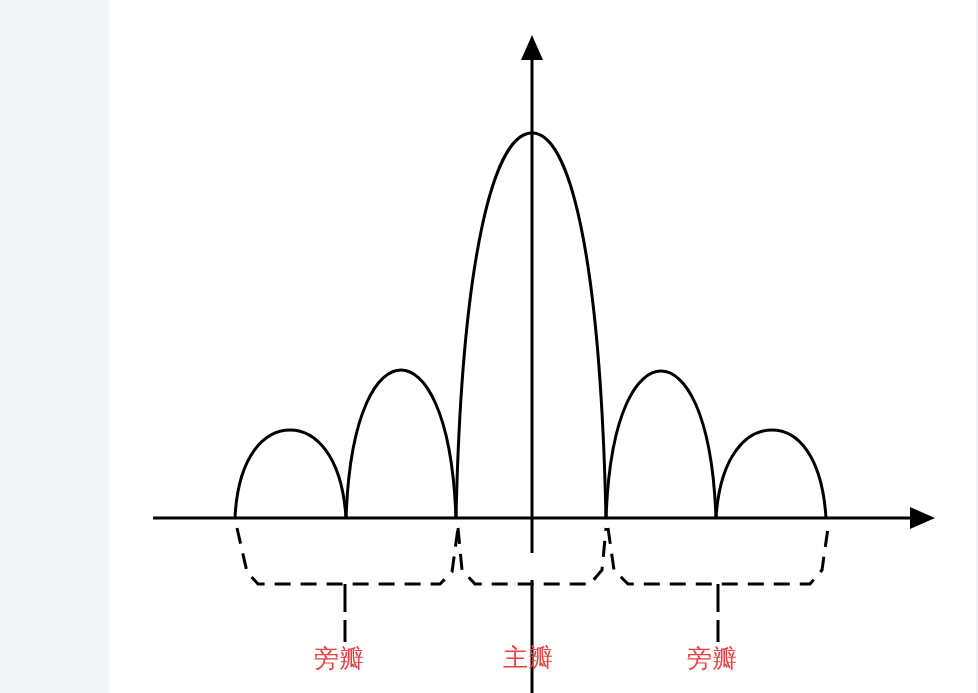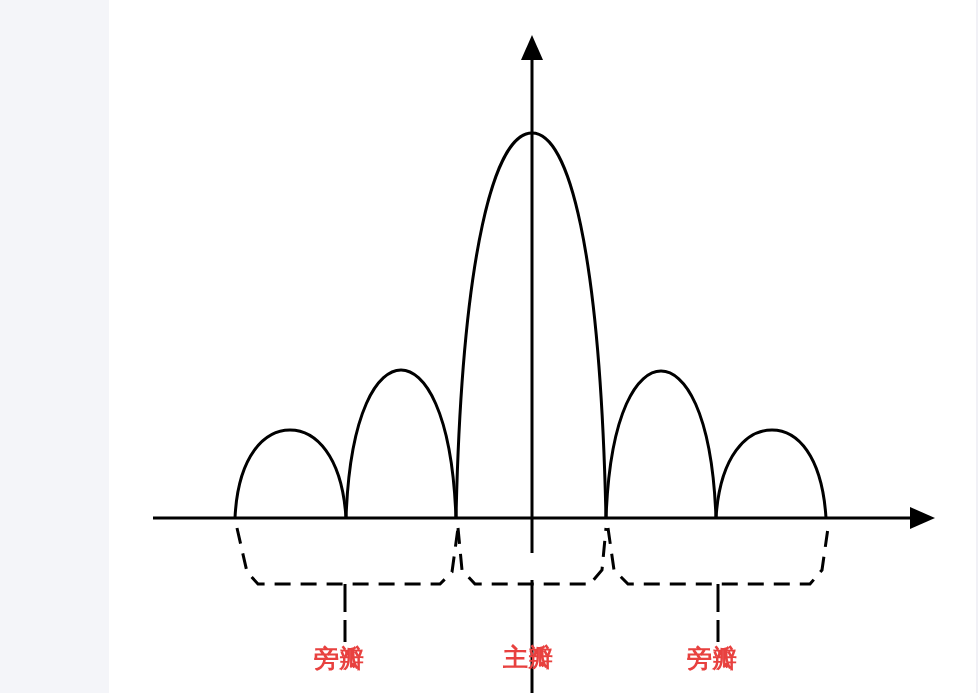--- a/index.html
+++ b/index.html
@@ -9,21 +9,20 @@
       height: 693px;
       overflow: hidden;
       background: #ffffff;
       font-family: "DejaVu Sans", sans-serif;
     }
     .page {
       position: relative;
       width: 978px;
       height: 693px;
       background: #ffffff;
-      font-weight: bold;
     }
     .left-panel {
       position: absolute;
       left: 0;
       top: 0;
       width: 109px;
       height: 693px;
       background: #f4f5f9;
     }
     .right-strip {

